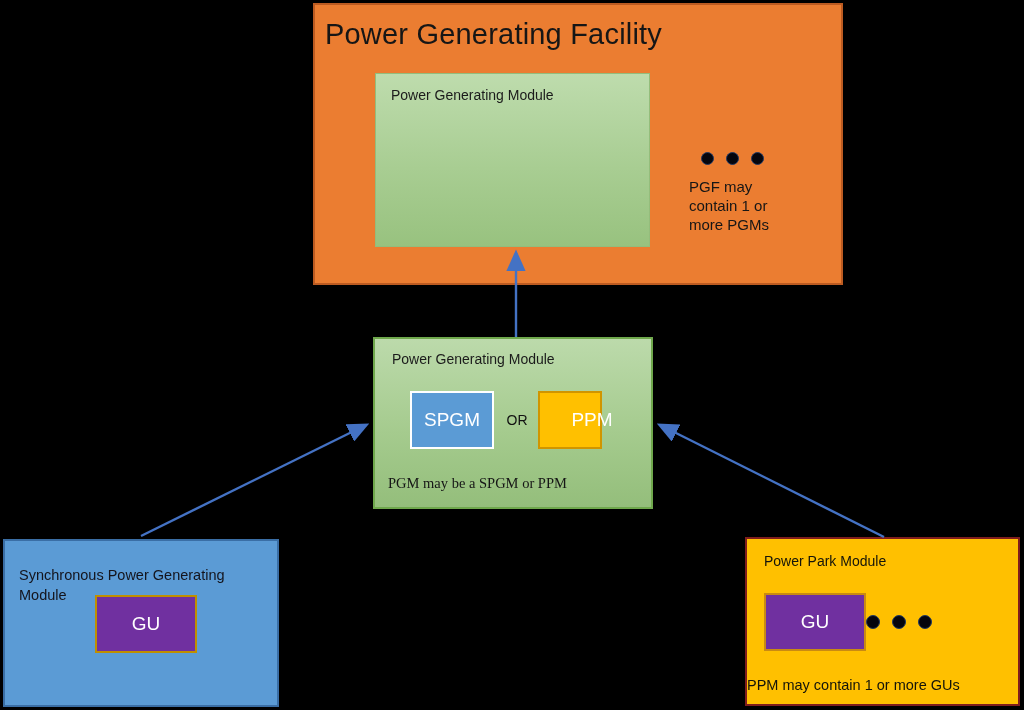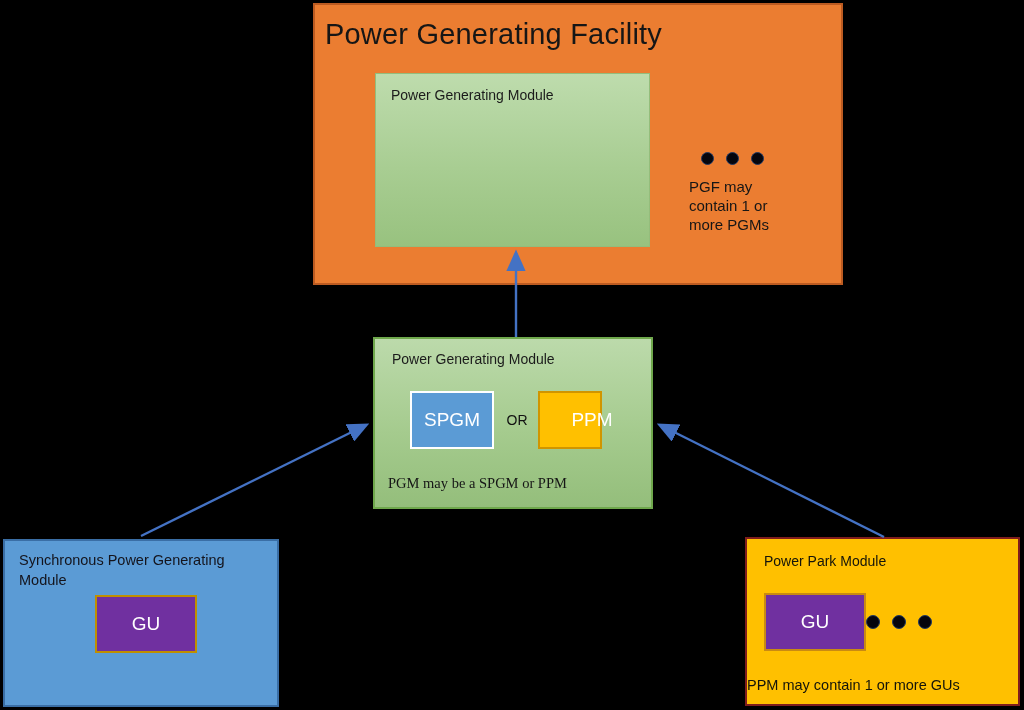--- a/index.html
+++ b/index.html
@@ -77,21 +77,21 @@
     font-size: 14.5px; color: #161616; font-family: Liberation Serif, serif;
   }
 
   
   .spgm-box {
     left: 3px; top: 539px; width: 276px; height: 168px;
     background: #5B9BD5;
     border: 2px solid #3a6ea5;
   }
   .spgm-title {
-    left: 14px; top: 9px; width: 228px;
+    left: 14px; top: 24px; width: 228px;
     font-size: 14.5px; line-height: 20px; color: #14141c;
   }
   .gu-chip {
     width: 102px; height: 58px;
     background: #7030A0; border: 2px solid #BF8F00;
     display: flex; align-items: center; justify-content: center;
     color: #ffffff; font-size: 19px;
   }
   .spgm-gu { left: 90px; top: 54px; }
   .spgm-note {

